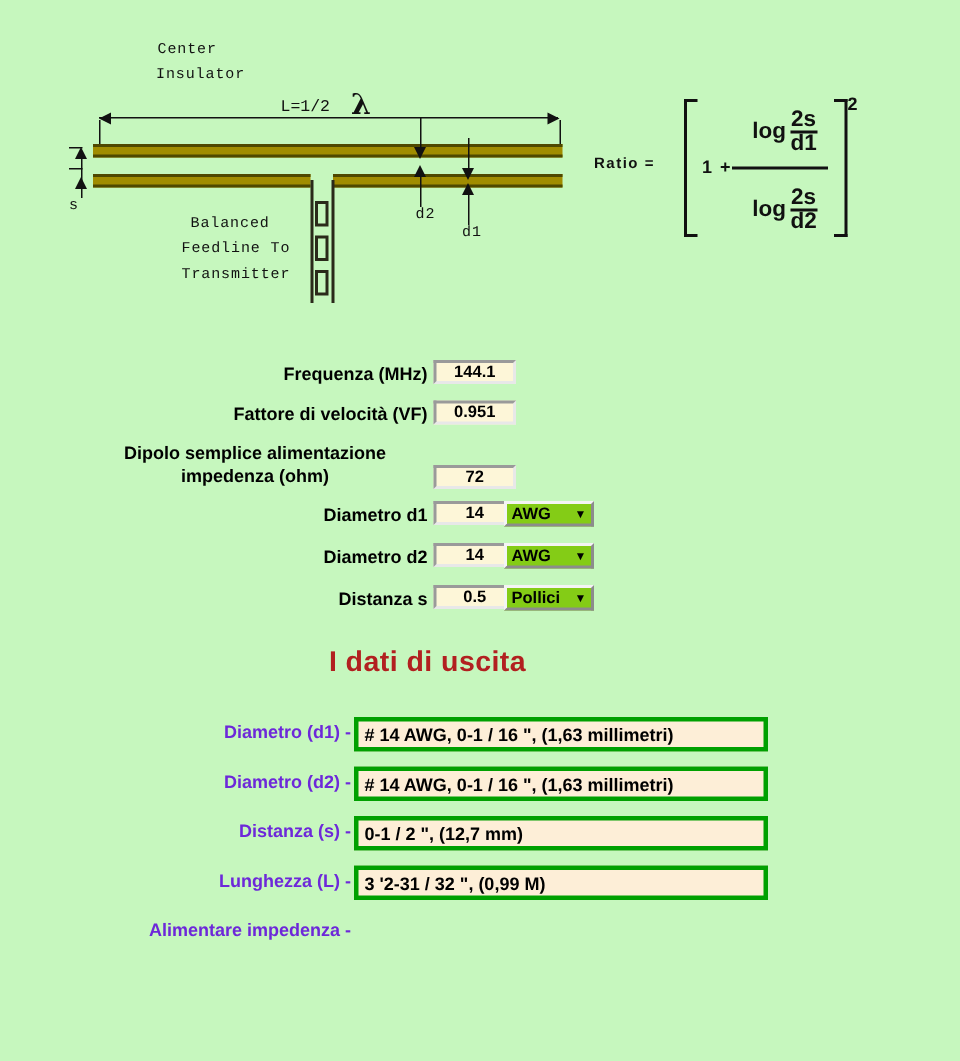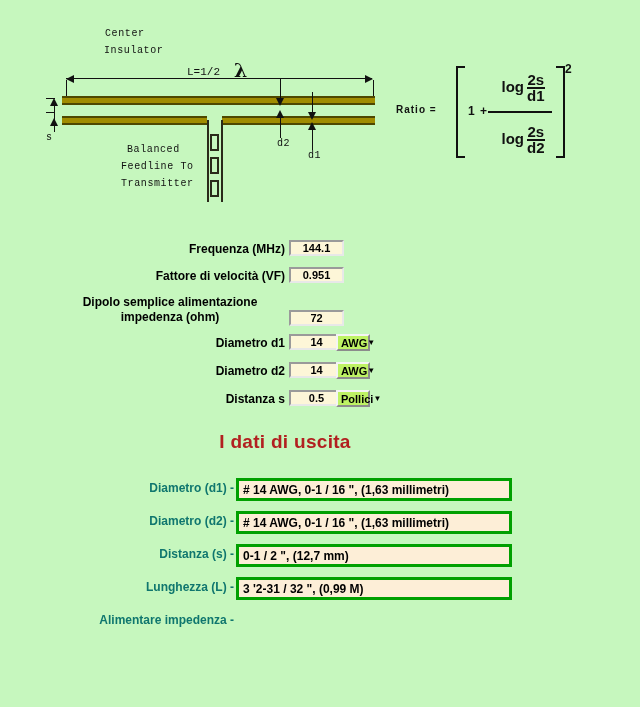--- a/index.html
+++ b/index.html
@@ -224,23 +224,23 @@
     font-weight: bold;
     color: #000;
     text-align: center;
     line-height: 12px;
     padding: 0;
   }
   .in-select {
     position: absolute;
     left: 336px;
     top: 0;
-    width: 34px;
+    width: 60px;
     height: 17px;
-    background: #bef264;
+    background: #84cc16;
     border: 2px solid;
     border-color: #f4f4f4 #8c8c8c #8c8c8c #f4f4f4;
     box-sizing: border-box;
     font-size: 11px;
     font-weight: bold;
     color: #000;
     display: flex;
     align-items: center;
     justify-content: space-between;
     padding: 0 3px;
@@ -268,21 +268,21 @@
     position: relative;
     height: 33px;
   }
   .out-label {
     position: absolute;
     right: 406px;
     top: 3px;
     text-align: right;
     font-size: 12px;
     font-weight: bold;
-    color: #0f766e;
+    color: #6d28d9;
     white-space: nowrap;
   }
   .out-field {
     position: absolute;
     left: 236px;
     top: 0;
     width: 276px;
     height: 23px;
     background: #fdeed7;
     border: 3px solid #00a000;

